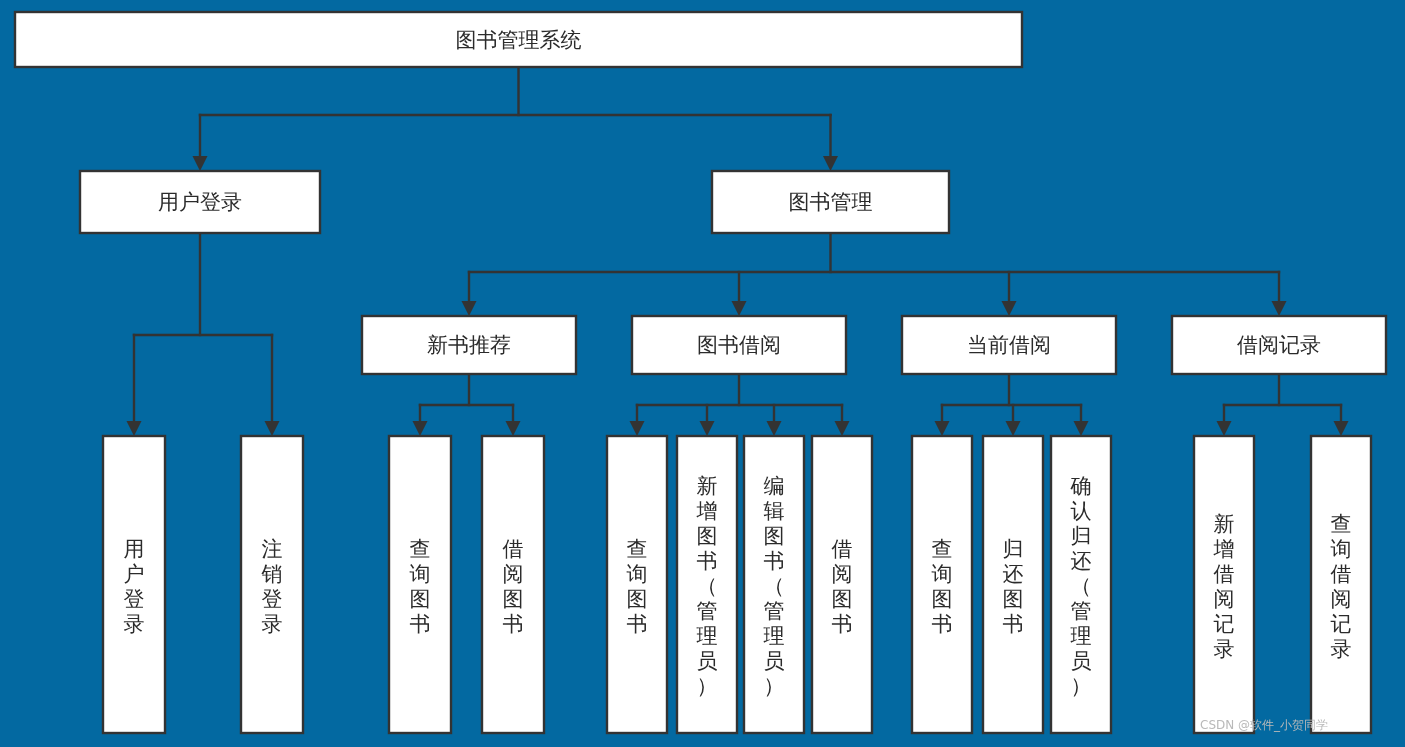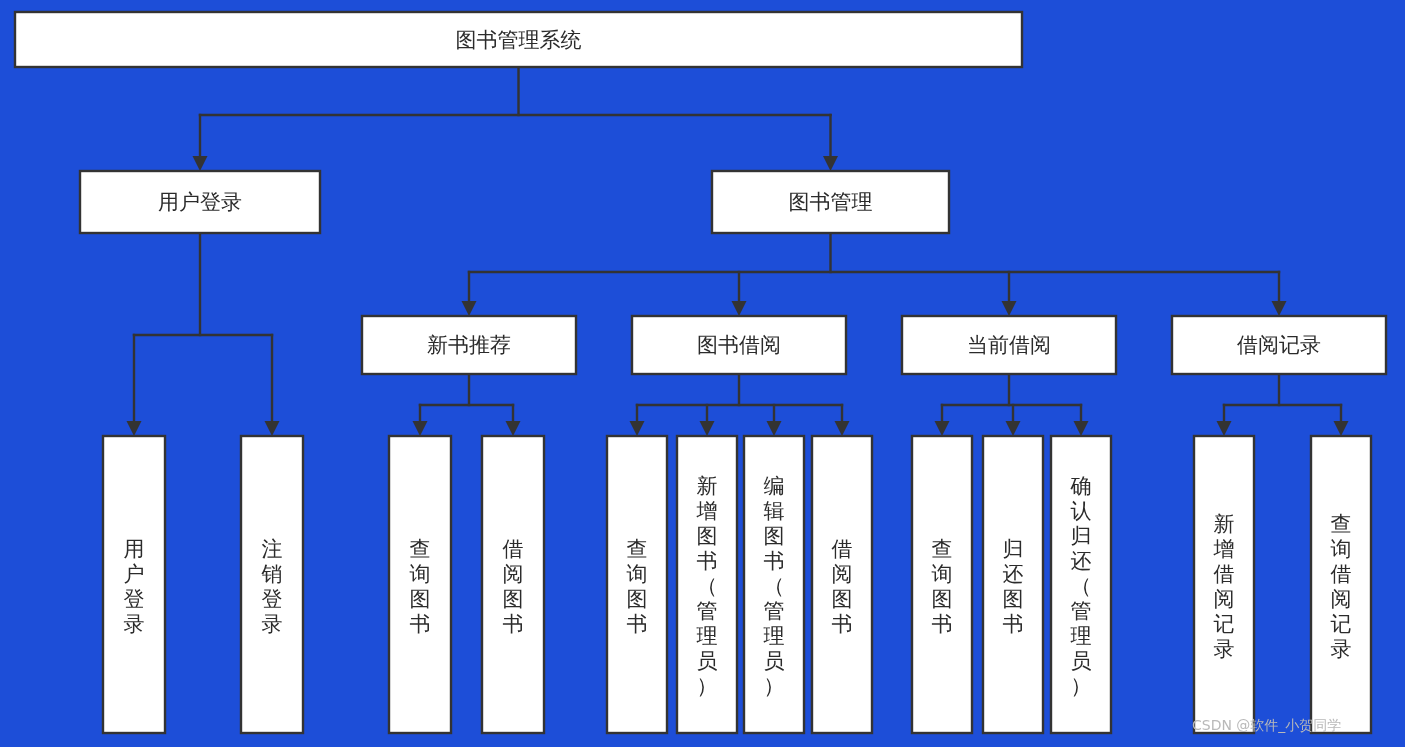--- a/index.html
+++ b/index.html
@@ -7,21 +7,21 @@
     padding: 0;
     background: #ffffff;
   }
   body {
     font-family: "DejaVu Sans", "Liberation Sans", sans-serif;
   }
   #diagram-root {
     position: relative;
     width: 1405px;
     height: 747px;
-    background: #1d4ed8;
+    background: #0369a1;
     overflow: hidden;
   }
   svg.diagram-canvas {
     position: absolute;
     left: 0;
     top: 0;
     width: 1405px;
     height: 747px;
   }
   .node-rect {
@@ -48,24 +48,25 @@
   }
   .node-label-v {
     font-family: "DejaVu Sans", "Liberation Sans", sans-serif;
     font-size: 21px;
     fill: #2b2b2b;
     text-anchor: middle;
   }
   .watermark-text {
     position: absolute;
     font-family: "DejaVu Sans", "Liberation Sans", sans-serif;
-    font-size: 14px;
+    font-size: 12px;
     color: #b9b9b9;
     white-space: nowrap;
     user-select: none;
+    padding-left: 8px;
   }
 </style>
 </head>
 <body>
 
 <div id="diagram-root">
   <svg class="diagram-canvas" viewBox="0 0 1405 747">
     <defs>
       <marker id="arrow" viewBox="0 0 12 12" refX="10" refY="6" markerWidth="9" markerHeight="9" orient="auto-start-reverse">
         <path d="M 0 0 L 12 6 L 0 12 z" class="arrow-head"></path>

